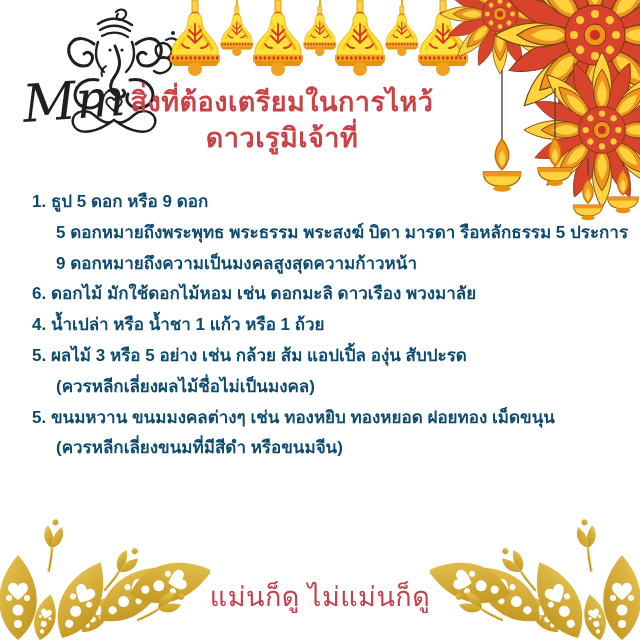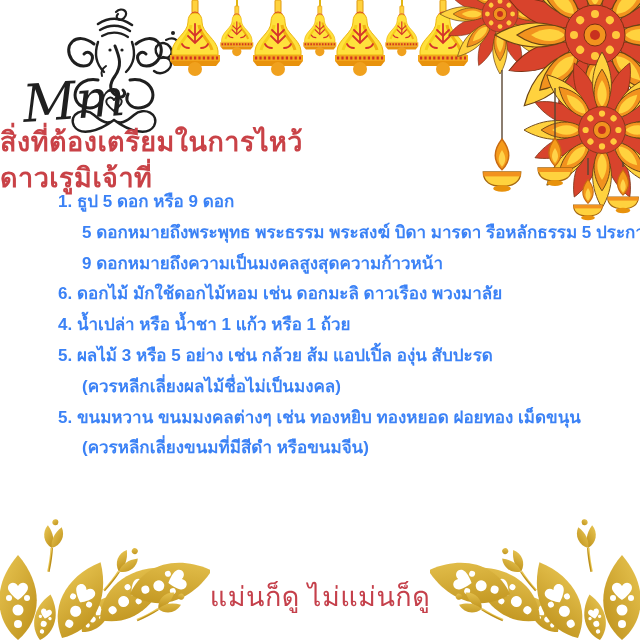--- a/index.html
+++ b/index.html
@@ -6,23 +6,23 @@
   .poster{position:relative;width:640px;height:640px;background:#ffffff;overflow:hidden;
           font-family:"Liberation Sans",sans-serif;}
   svg{display:block;}
   .abs{position:absolute;}
   .ganesha{left:10px;top:0;}
   .bells{left:150px;top:0;}
   .mandala{right:0;top:0;}
   .corner{bottom:0;}
   .corner.left{left:0;}
   .corner.right{right:0;transform:scaleX(-1);}
-  .title{position:absolute;top:84px;left:0;width:564px;text-align:left;
-         color:#c94247;font-size:27px;line-height:36px;font-weight:bold;letter-spacing:.5px;margin-top:40px;}
-  .list{position:absolute;top:187px;left:58px;width:575px;color:#3b82f6;
+  .title{position:absolute;top:84px;left:0;width:564px;text-align:center;
+         color:#c94247;font-size:27px;line-height:36px;font-weight:bold;letter-spacing:.5px;}
+  .list{position:absolute;top:187px;left:32px;width:575px;color:#0c4a6e;
         font-size:17px;font-weight:bold;}
   .list .line{height:30.8px;white-space:nowrap;overflow:visible;}
   .list .line.indent{padding-left:24px;}
   .footer{position:absolute;top:575px;left:0;width:640px;text-align:center;
           color:#c5404b;font-size:27px;font-weight:normal;letter-spacing:.5px;}
 </style>
 </head>
 <body>
 
 <div class="poster">

